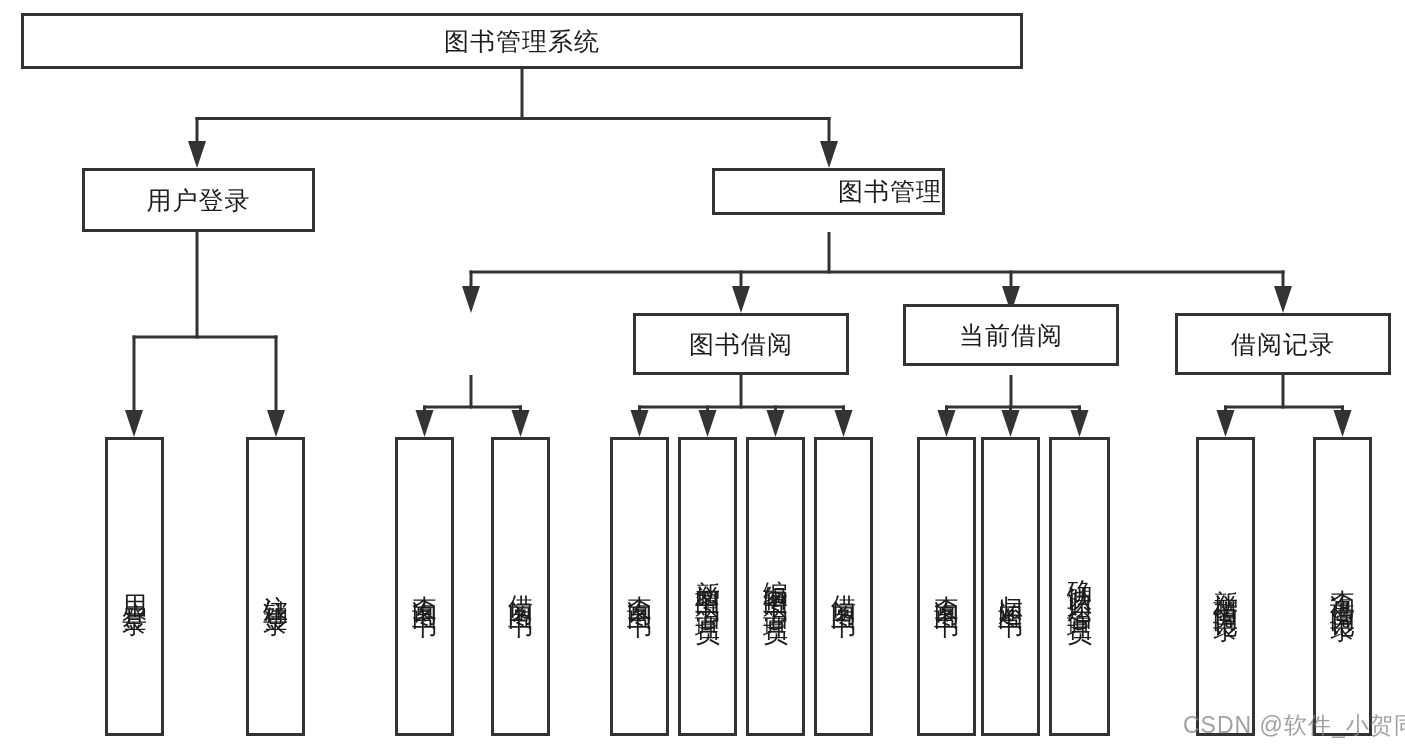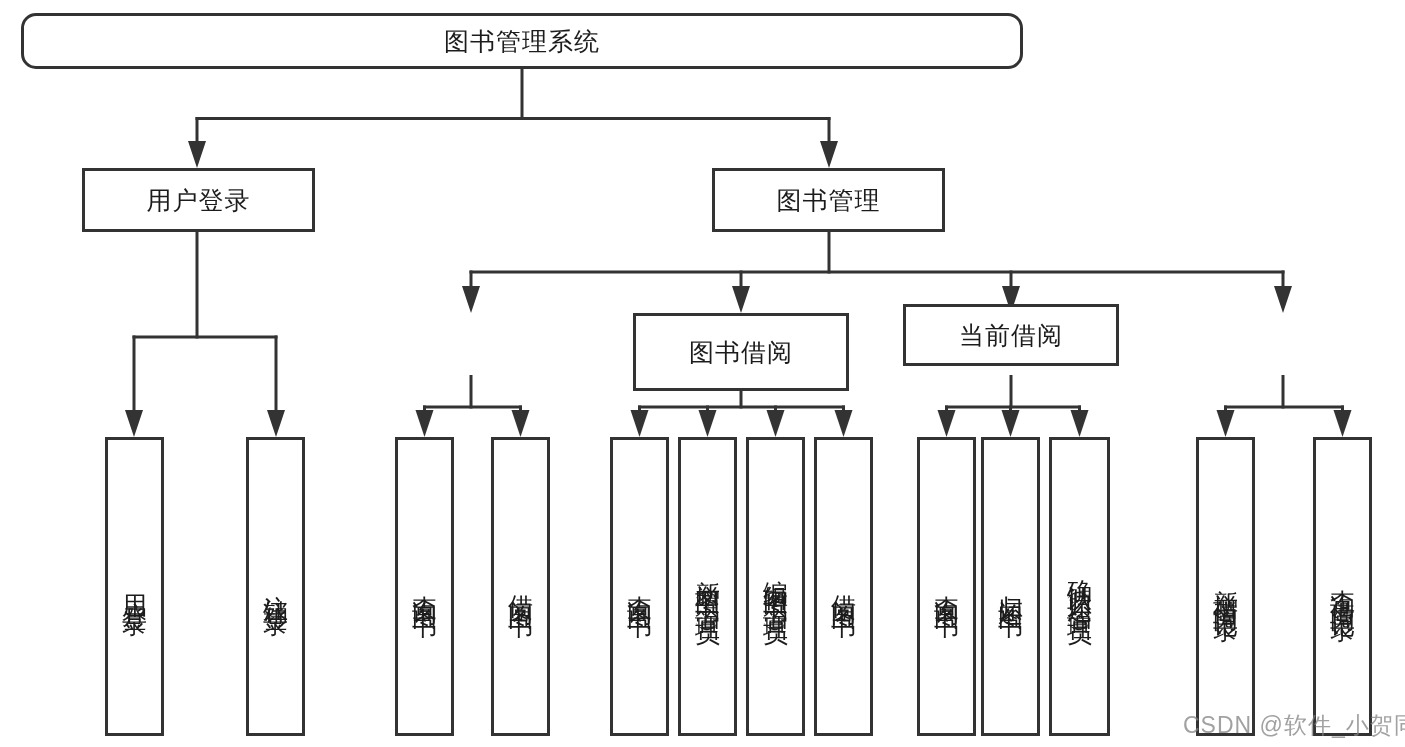--- a/index.html
+++ b/index.html
@@ -128,37 +128,40 @@
     <polygon points="1070.5,410 1088.5,410 1079.5,437"></polygon>
 
     <line x1="1283" y1="375" x2="1283" y2="408.5"></line>
     <line x1="1224" y1="407" x2="1344" y2="407"></line>
     <line x1="1225.5" y1="405.5" x2="1225.5" y2="414"></line>
     <polygon points="1216.5,410 1234.5,410 1225.5,437"></polygon>
     <line x1="1342.5" y1="405.5" x2="1342.5" y2="414"></line>
     <polygon points="1333.5,410 1351.5,410 1342.5,437"></polygon>
   </svg>
 
-  <div class="box" style="left:21px; top:13px; width:1002px; height:56px;border-radius:15px;">
+  <div class="box" style="left:21px; top:13px; width:1002px; height:56px;">
     <span>图书管理系统</span>
   </div>
 
   <div class="box" style="left:82px; top:168px; width:233px; height:64px;">
     <span>用户登录</span>
   </div>
-  <div class="box" style="left:712px; top:168px; width:233px; height:64px;">
+  <div class="box" style="left:712px; top:168px; width:233px; height:47px;justify-content:flex-end;">
     <span>图书管理</span>
   </div>
 
-  <div class="box" style="left:633px; top:313px; width:216px; height:78px;">
+  <div class="box" style="left:633px; top:313px; width:216px; height:62px;">
     <span>图书借阅</span>
   </div>
   <div class="box" style="left:903px; top:304px; width:216px; height:62px;">
     <span>当前借阅</span>
   </div>
+  <div class="box" style="left:1175px; top:313px; width:216px; height:62px;">
+    <span>借阅记录</span>
+  </div>
 
   <div class="vbox" style="left:105px; top:437px; width:59px; height:299px;">
     <span class="vtext">用户登录</span>
   </div>
   <div class="vbox" style="left:246px; top:437px; width:59px; height:299px;">
     <span class="vtext">注销登录</span>
   </div>
 
   <div class="vbox" style="left:395px; top:437px; width:59px; height:299px;">
     <span class="vtext">查询图书</span>

